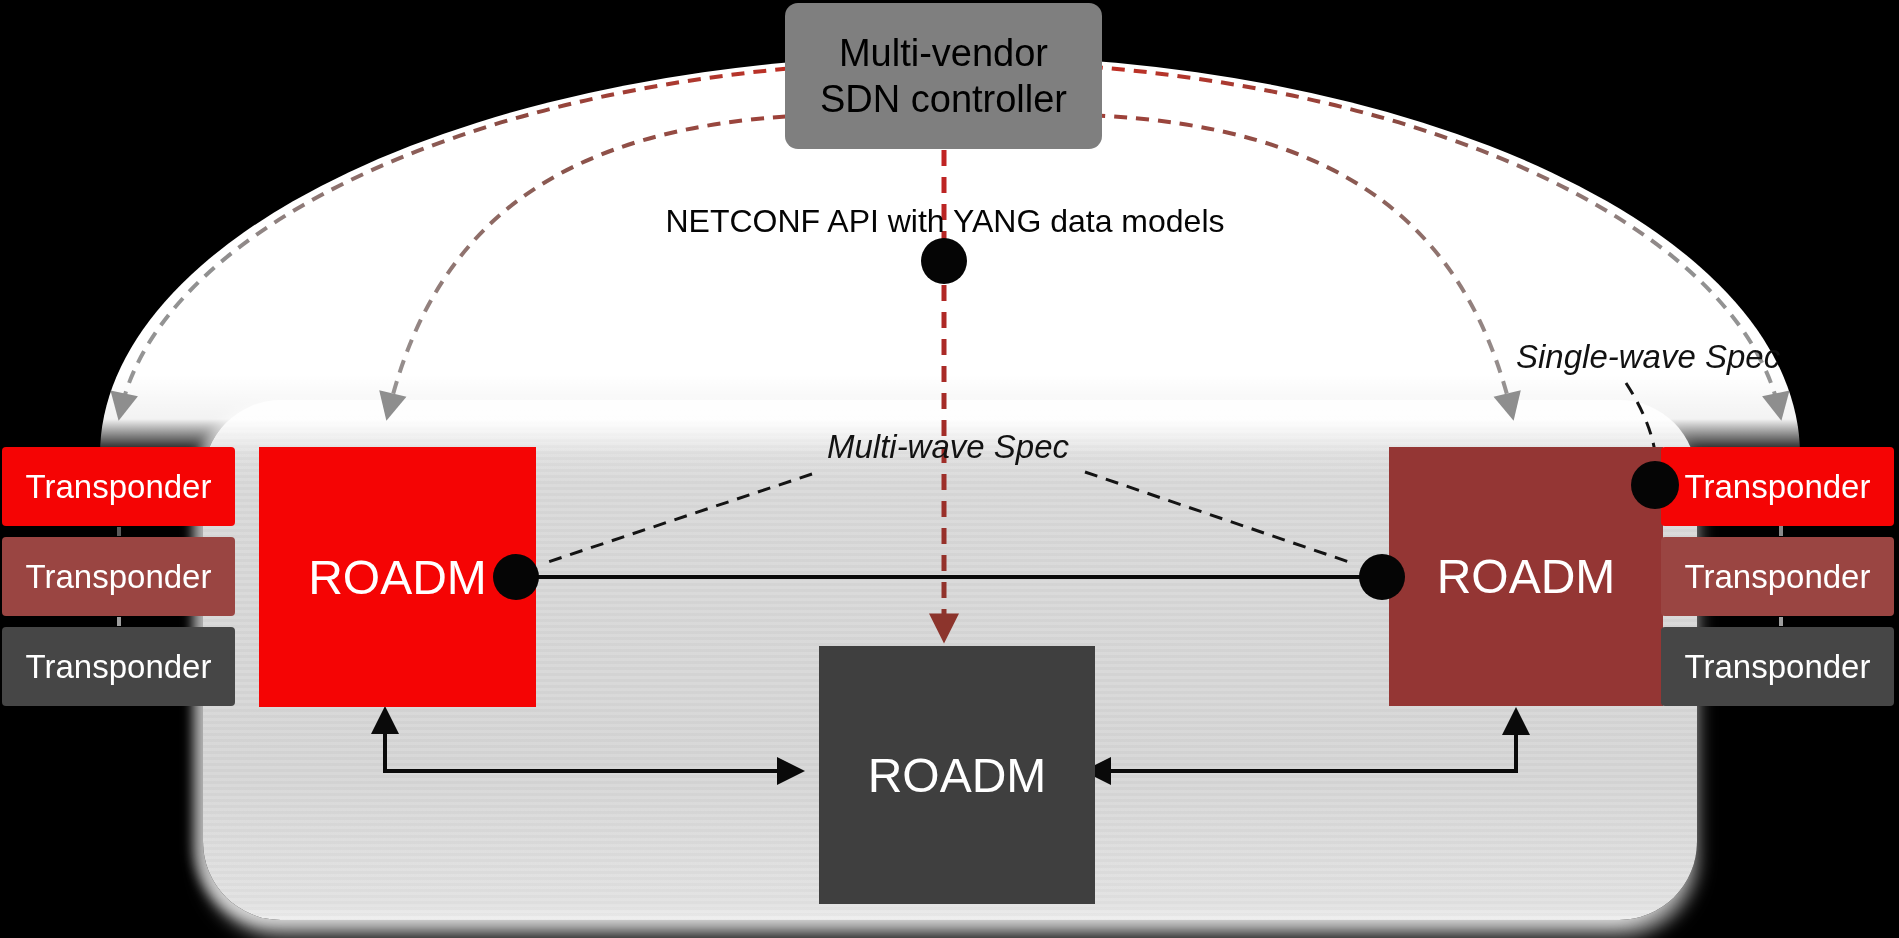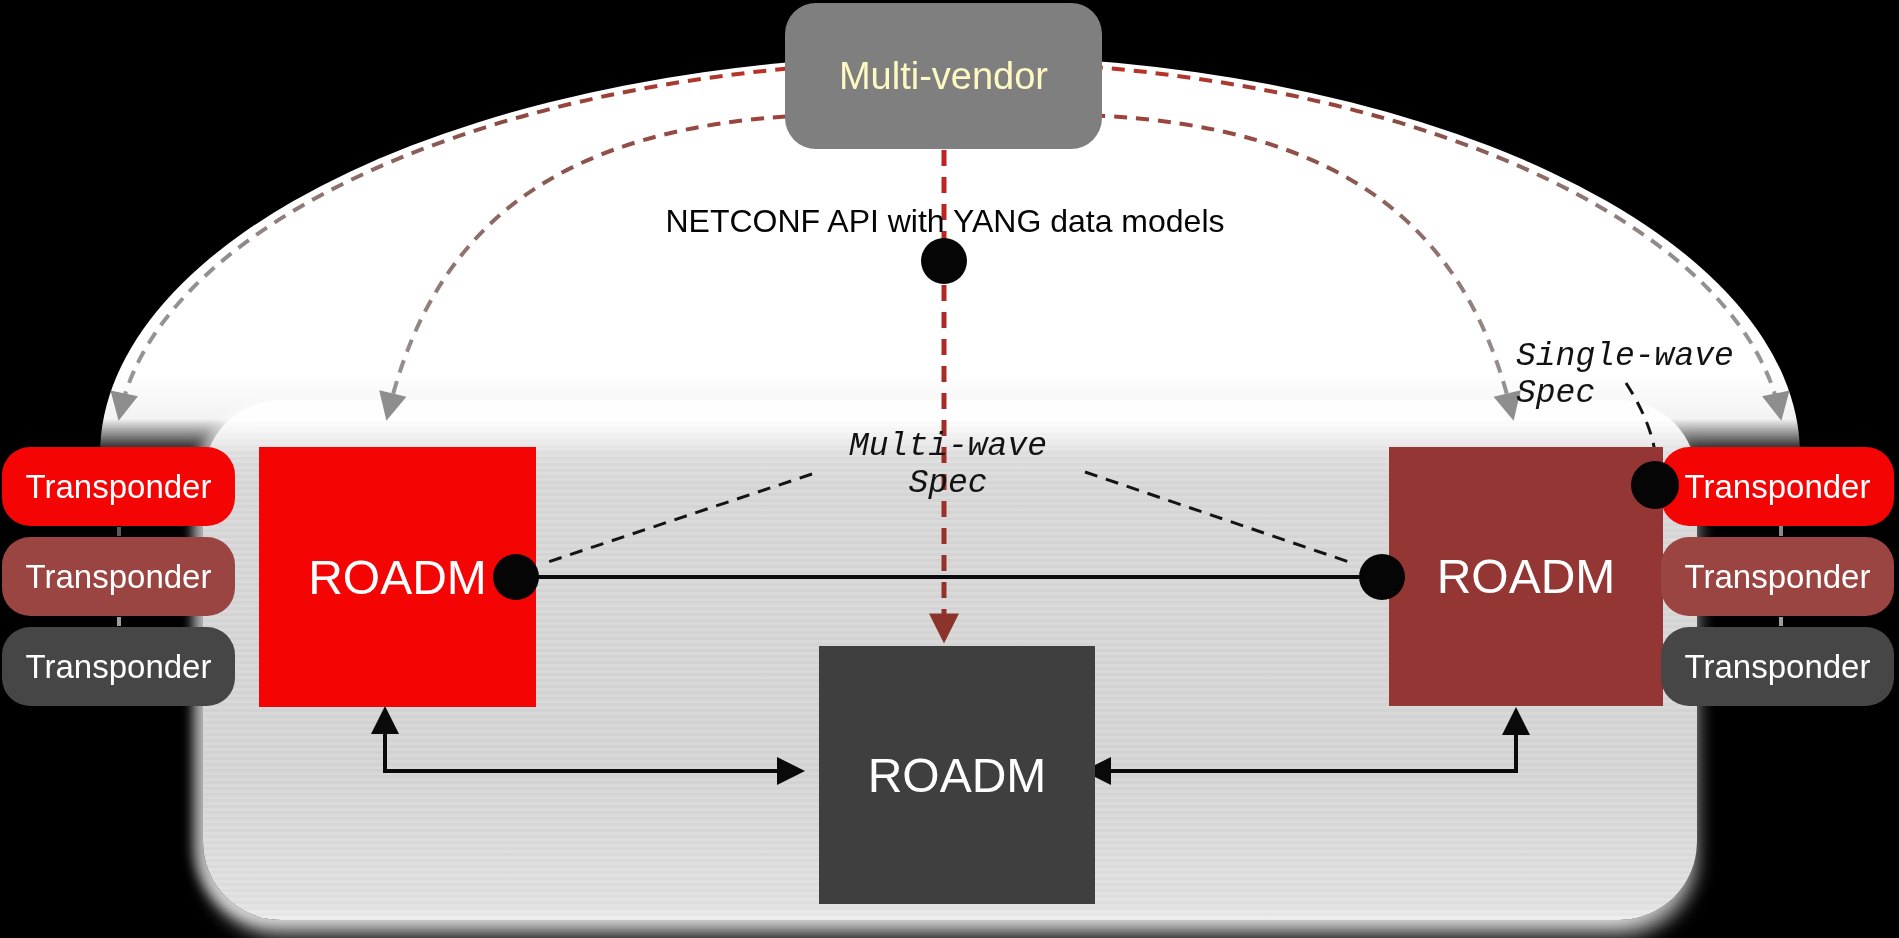--- a/index.html
+++ b/index.html
@@ -8,39 +8,39 @@
   .abs{position:absolute;}
   
   #panel{left:203px;top:400px;width:1494px;height:520px;border-radius:78px;
     background:
       repeating-linear-gradient(180deg, rgba(255,255,255,.05) 0 3px, rgba(0,0,0,.02) 3px 6px),
       linear-gradient(180deg,#ececec 0%, var(--panel-gray,#d9d9d9) 16%, #d6d6d6 72%, #e2e2e2 97%, #efefef 100%);
     box-shadow:-10px 4px 12px rgba(255,255,255,.55), 0 16px 18px rgba(255,255,255,.65);}
   
   svg.layer{left:0;top:0;width:1899px;height:938px;pointer-events:none;}
   
-  #controller{left:785px;top:3px;width:317px;height:146px;border-radius:31px;
+  #controller{left:785px;top:3px;width:317px;height:146px;border-radius:13px;
     background:var(--controller-gray,#7f7f7f);display:flex;flex-direction:column;
-    align-items:center;justify-content:center;color:#fef9c3;font-size:38px;line-height:1.22;}
+    align-items:center;justify-content:center;color:#000000;font-size:38px;line-height:1.22;}
   
   .roadm{display:flex;align-items:center;justify-content:center;color:#fff;font-size:48px;margin-left:13px;}
   #roadm-left{left:246px;top:447px;width:277px;height:260px;background:var(--red,#f50404);}
   #roadm-right{left:1376px;top:447px;width:274px;height:259px;background:var(--maroon-roadm,#943634);}
   #roadm-center{left:806px;top:646px;width:276px;height:258px;background:var(--dark-roadm,#3f3f3f);}
   
-  .tp{width:233px;height:79px;border-radius:28px;display:flex;align-items:center;
+  .tp{width:233px;height:79px;border-radius:4px;display:flex;align-items:center;
       justify-content:center;color:#fff;font-size:33px;}
   .tp.c-red{background:var(--red,#f50404);}
   .tp.c-maroon{background:var(--maroon-box,#9a4542);}
   .tp.c-dark{background:var(--dark-box,#464646);}
   .col-l{left:2px;} .col-r{left:1661px;}
   .row-1{top:447px;} .row-2{top:537px;} .row-3{top:627px;}
   
   #api-label{left:645px;top:190px;width:600px;text-align:center;font-size:32px;color:#050505;margin-top:13px;}
-  .spec{font-style:italic;font-size:33px;color:#121212;font-family:Liberation Mono, monospace;}
+  .spec{font-style:italic;font-size:33px;color:#121212;}
   #multi-wave{left:808px;top:428px;width:280px;text-align:center;}
   #single-wave{left:1516px;top:338px;width:300px;}
 </style>
 </head>
 <body>
 
 <div id="panel" class="abs"></div>
 
 <svg class="layer abs" viewBox="0 0 1899 938" xmlns="http://www.w3.org/2000/svg">
   <defs>
@@ -110,20 +110,21 @@
   <path d="M 1626 383 Q 1653 425 1656 460" fill="none" stroke="#141414" stroke-width="3" stroke-dasharray="13 9"></path>
 
   <path d="M 119 527 L 119 536" stroke="#5a5a5a" stroke-width="4"></path>
   <path d="M 119 617 L 119 626" stroke="#9e9e9e" stroke-width="4"></path>
   <path d="M 1781 526 L 1781 536" stroke="#8a8a8a" stroke-width="4"></path>
   <path d="M 1781 617 L 1781 626" stroke="#9e9e9e" stroke-width="4"></path>
 </svg>
 
 <div id="controller" class="abs">
   <span>Multi-vendor</span>
+  <span>SDN controller</span>
 </div>
 
 <div id="api-label" class="abs">NETCONF API with YANG data models</div>
 
 <div id="roadm-left" class="abs roadm">
   <span>ROADM</span>
 </div>
 <div id="roadm-right" class="abs roadm">
   <span>ROADM</span>
 </div>

